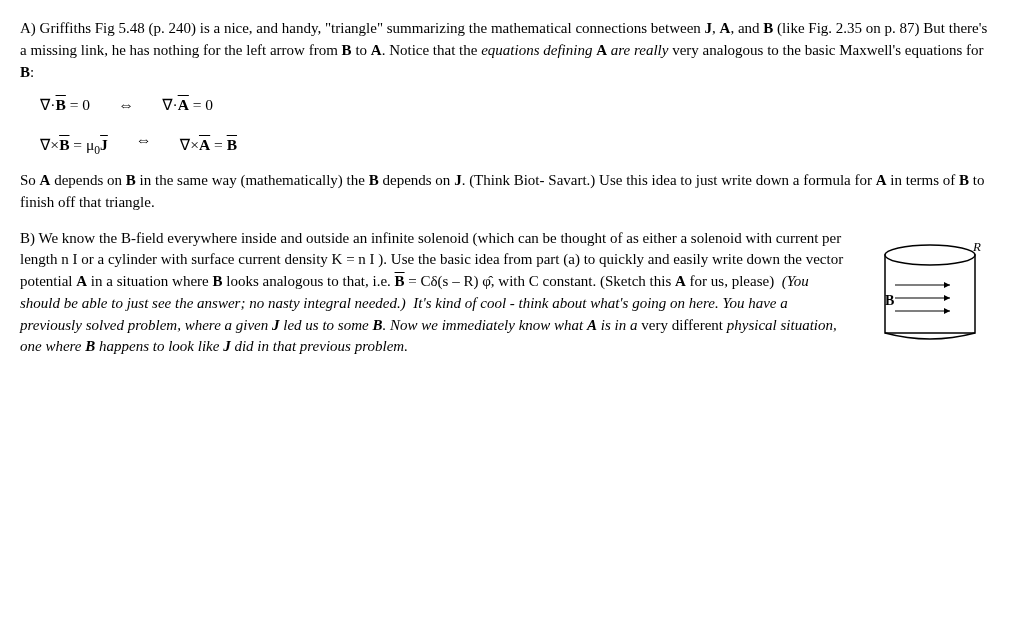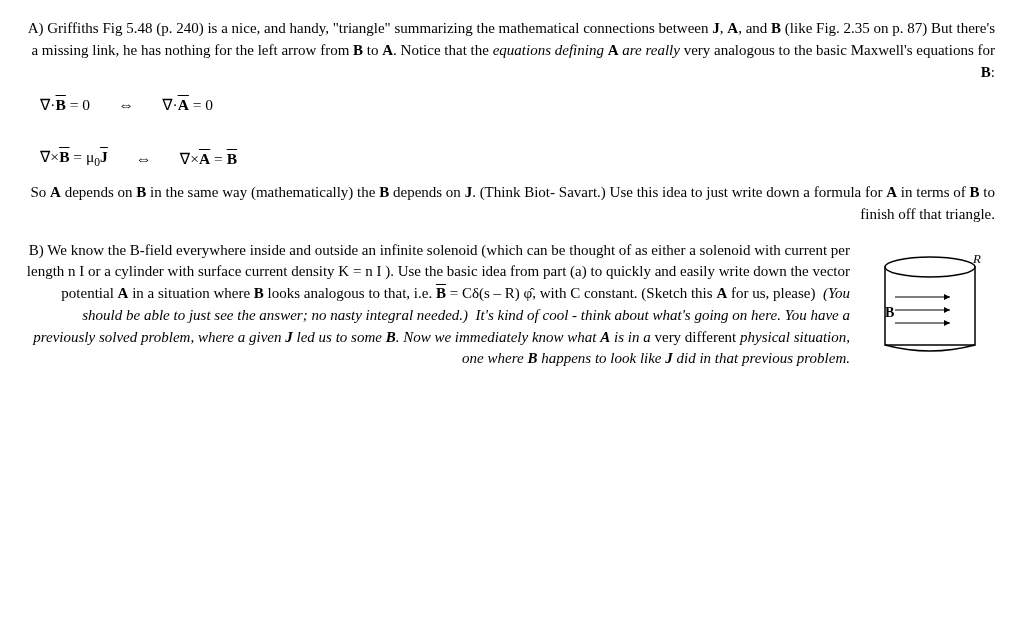--- a/index.html
+++ b/index.html
@@ -18,21 +18,20 @@
       padding: 18px 20px 18px 20px;
     }
 
     .content-area {
       max-width: 975px;
     }
 
     p {
       line-height: 1.45;
       margin-bottom: 0;
-      text-align: right;
     }
 
     .paragraph-a {
       margin-bottom: 6px;
     }
 
     .math-block {
       margin: 8px 0 8px 20px;
       display: flex;
       flex-direction: column;
@@ -65,26 +64,26 @@
     }
 
     .math-line {
       font-size: 15.5px;
       line-height: 1.8;
     }
 
     .math-line-top {
       display: flex;
       align-items: center;
-      margin-bottom: 14px;
+      margin-bottom: 2px;
     }
 
     .math-line-bot {
       display: flex;
-      align-items: center;
+      align-items: flex-start;
     }
 
     .iff-sym {
       margin: 0 28px;
       font-size: 16px;
     }
 
     .clearfix::after {
       content: '';
       display: table;

